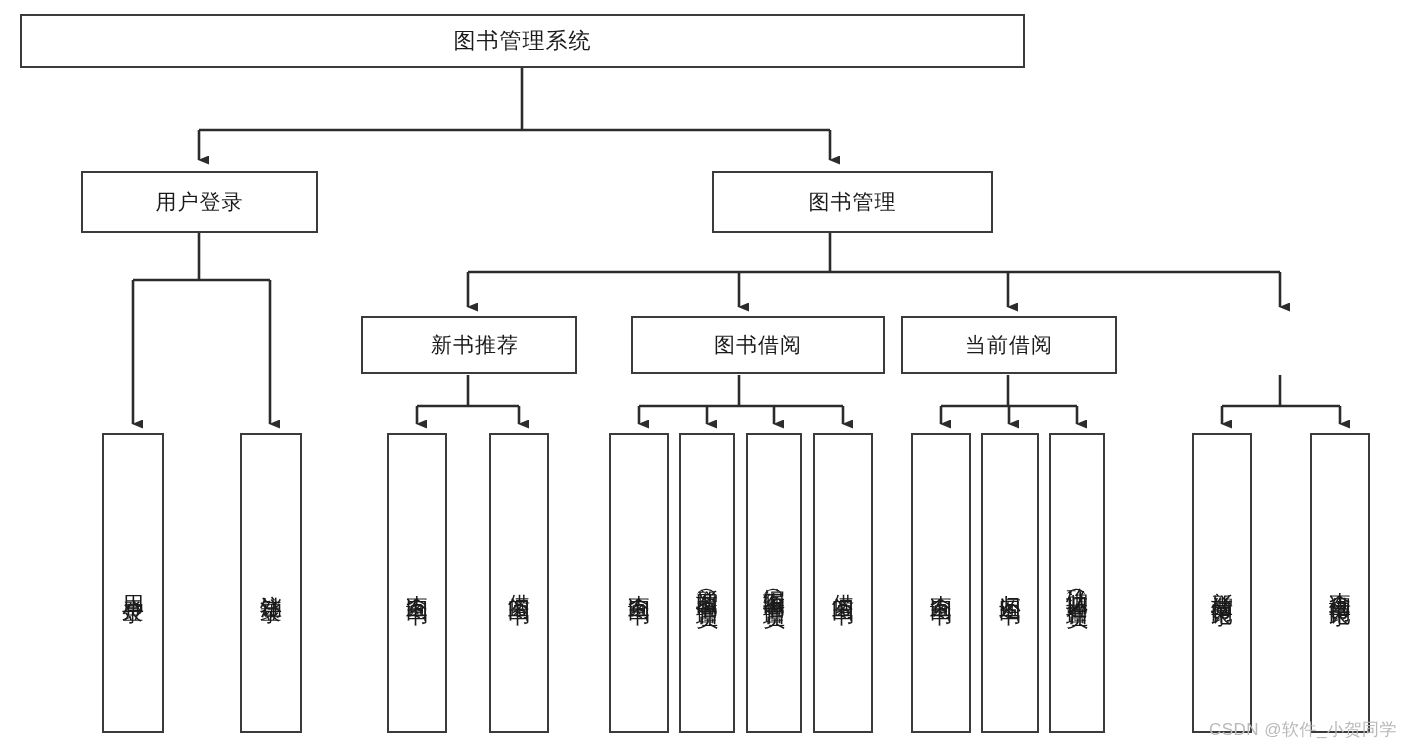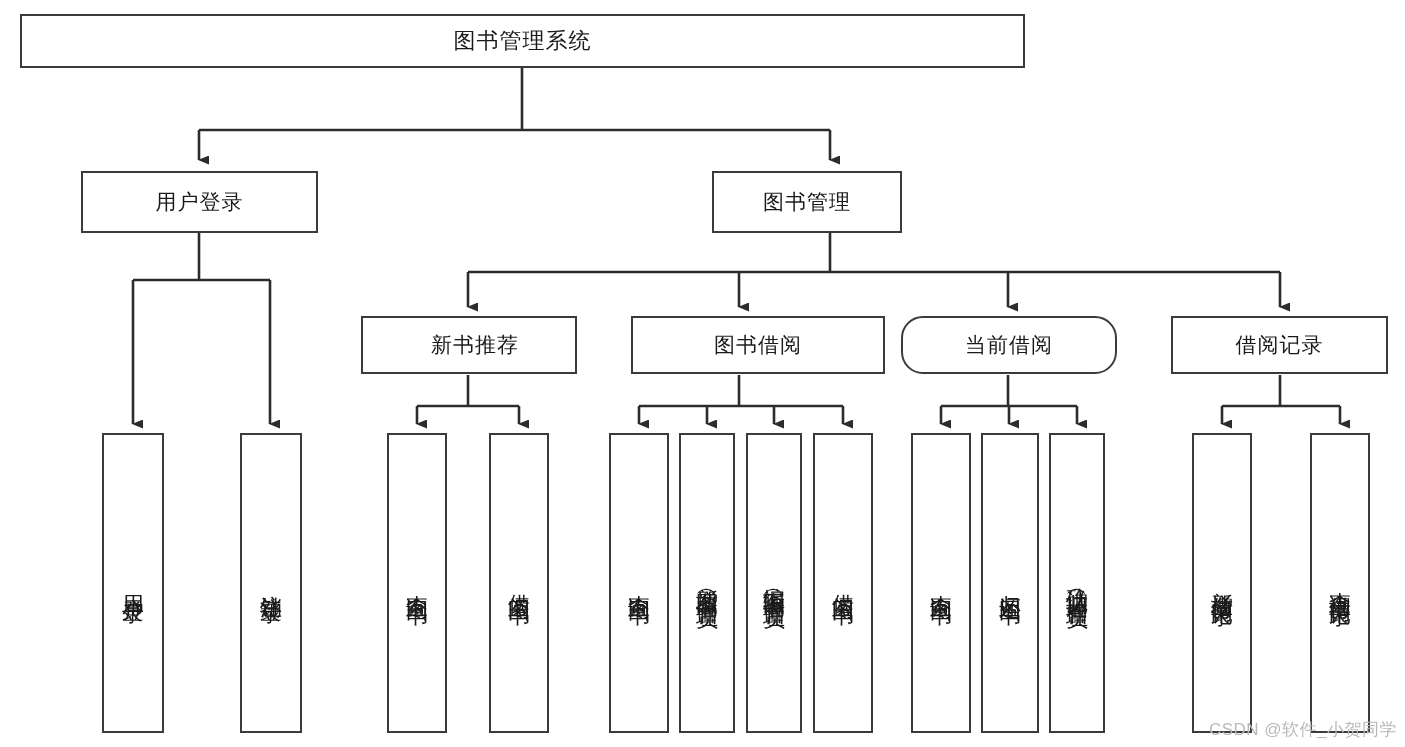--- a/index.html
+++ b/index.html
@@ -132,39 +132,36 @@
   </svg>
 
   <div class="node horiz root" style="left:20px; top:14px; width:1005px; height:54px;">
     <span class="lbl">图书管理系统</span>
   </div>
 
   <div class="node horiz" style="left:81px; top:171px; width:237px; height:62px;">
     <span class="lbl">用户登录</span>
   </div>
 
-  <div class="node horiz" style="left:712px; top:171px; width:190px; height:62px;">
+  <div class="node horiz" style="left:712px; top:171px; width:281px; height:62px;">
     <span class="lbl">图书管理</span>
   </div>
 
   <div class="node horiz" style="left:361px; top:316px; width:216px; height:58px;padding-left:12px;">
     <span class="lbl">新书推荐</span>
   </div>
 
   <div class="node horiz" style="left:631px; top:316px; width:254px; height:58px;">
     <span class="lbl">图书借阅</span>
   </div>
 
-  <div class="node horiz" style="left:901px; top:316px; width:216px; height:58px;border-radius:22px;">
+  <div class="node horiz" style="left:901px; top:316px; width:216px; height:58px;">
     <span class="lbl">当前借阅</span>
   </div>
 
-  <div class="node horiz" style="left:1171px; top:316px; width:217px; height:58px;">
-    <span class="lbl">借阅记录</span>
-  </div>
 
   <div class="node vert" style="left:102px; top:433px; width:62px; height:300px;">
     <span class="lbl">用户登录</span>
   </div>
   <div class="node vert" style="left:240px; top:433px; width:62px; height:300px;">
     <span class="lbl">注销登录</span>
   </div>
 
   <div class="node vert" style="left:387px; top:433px; width:60px; height:300px;">
     <span class="lbl">查询图书</span>

